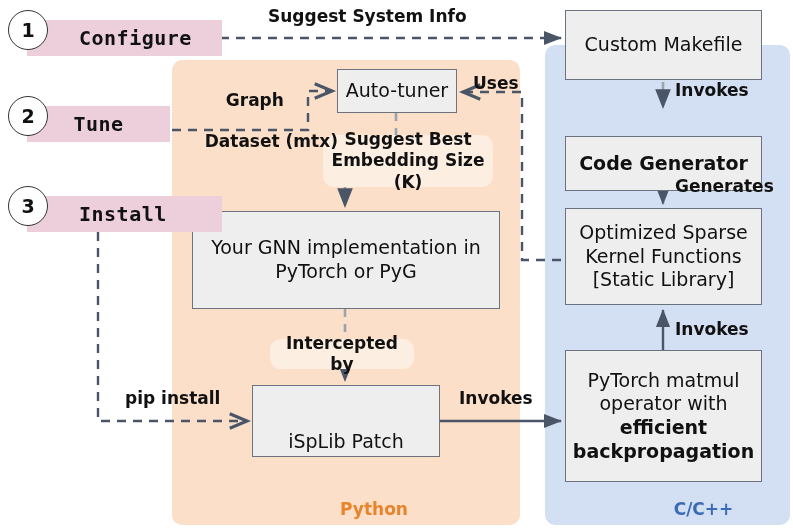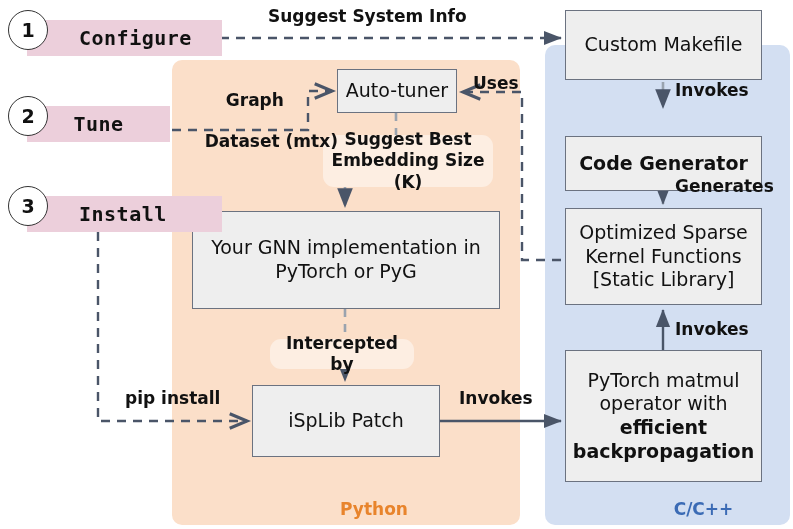--- a/index.html
+++ b/index.html
@@ -57,21 +57,21 @@
     justify-content: center;
     text-align: center;
     color: #111111;
     font-size: 19px;
     line-height: 1.24;
     padding: 2px 6px;
   }
 
   .box-autotuner   { left: 337px; top: 69px;  width: 120px; height: 44px; }
   .box-gnn         { left: 192px; top: 211px; width: 308px; height: 98px; }
-  .box-patch       { left: 252px; top: 385px; width: 188px; height: 72px; }
+  .box-patch       { left: 252px; top: 385px; width: 188px; height: 72px; align-items: flex-end; }
   .box-makefile    { left: 565px; top: 10px;  width: 197px; height: 70px; }
   .box-codegen     { left: 565px; top: 112px; width: 197px; height: 55px; font-weight: bold; margin-top: 24px; }
   .box-kernel      { left: 565px; top: 208px; width: 197px; height: 97px; }
   .box-matmul      { left: 565px; top: 350px; width: 197px; height: 132px; }
 
   .box-matmul .mm-strong { font-weight: bold; }
 
   
   .soft {
     position: absolute;

